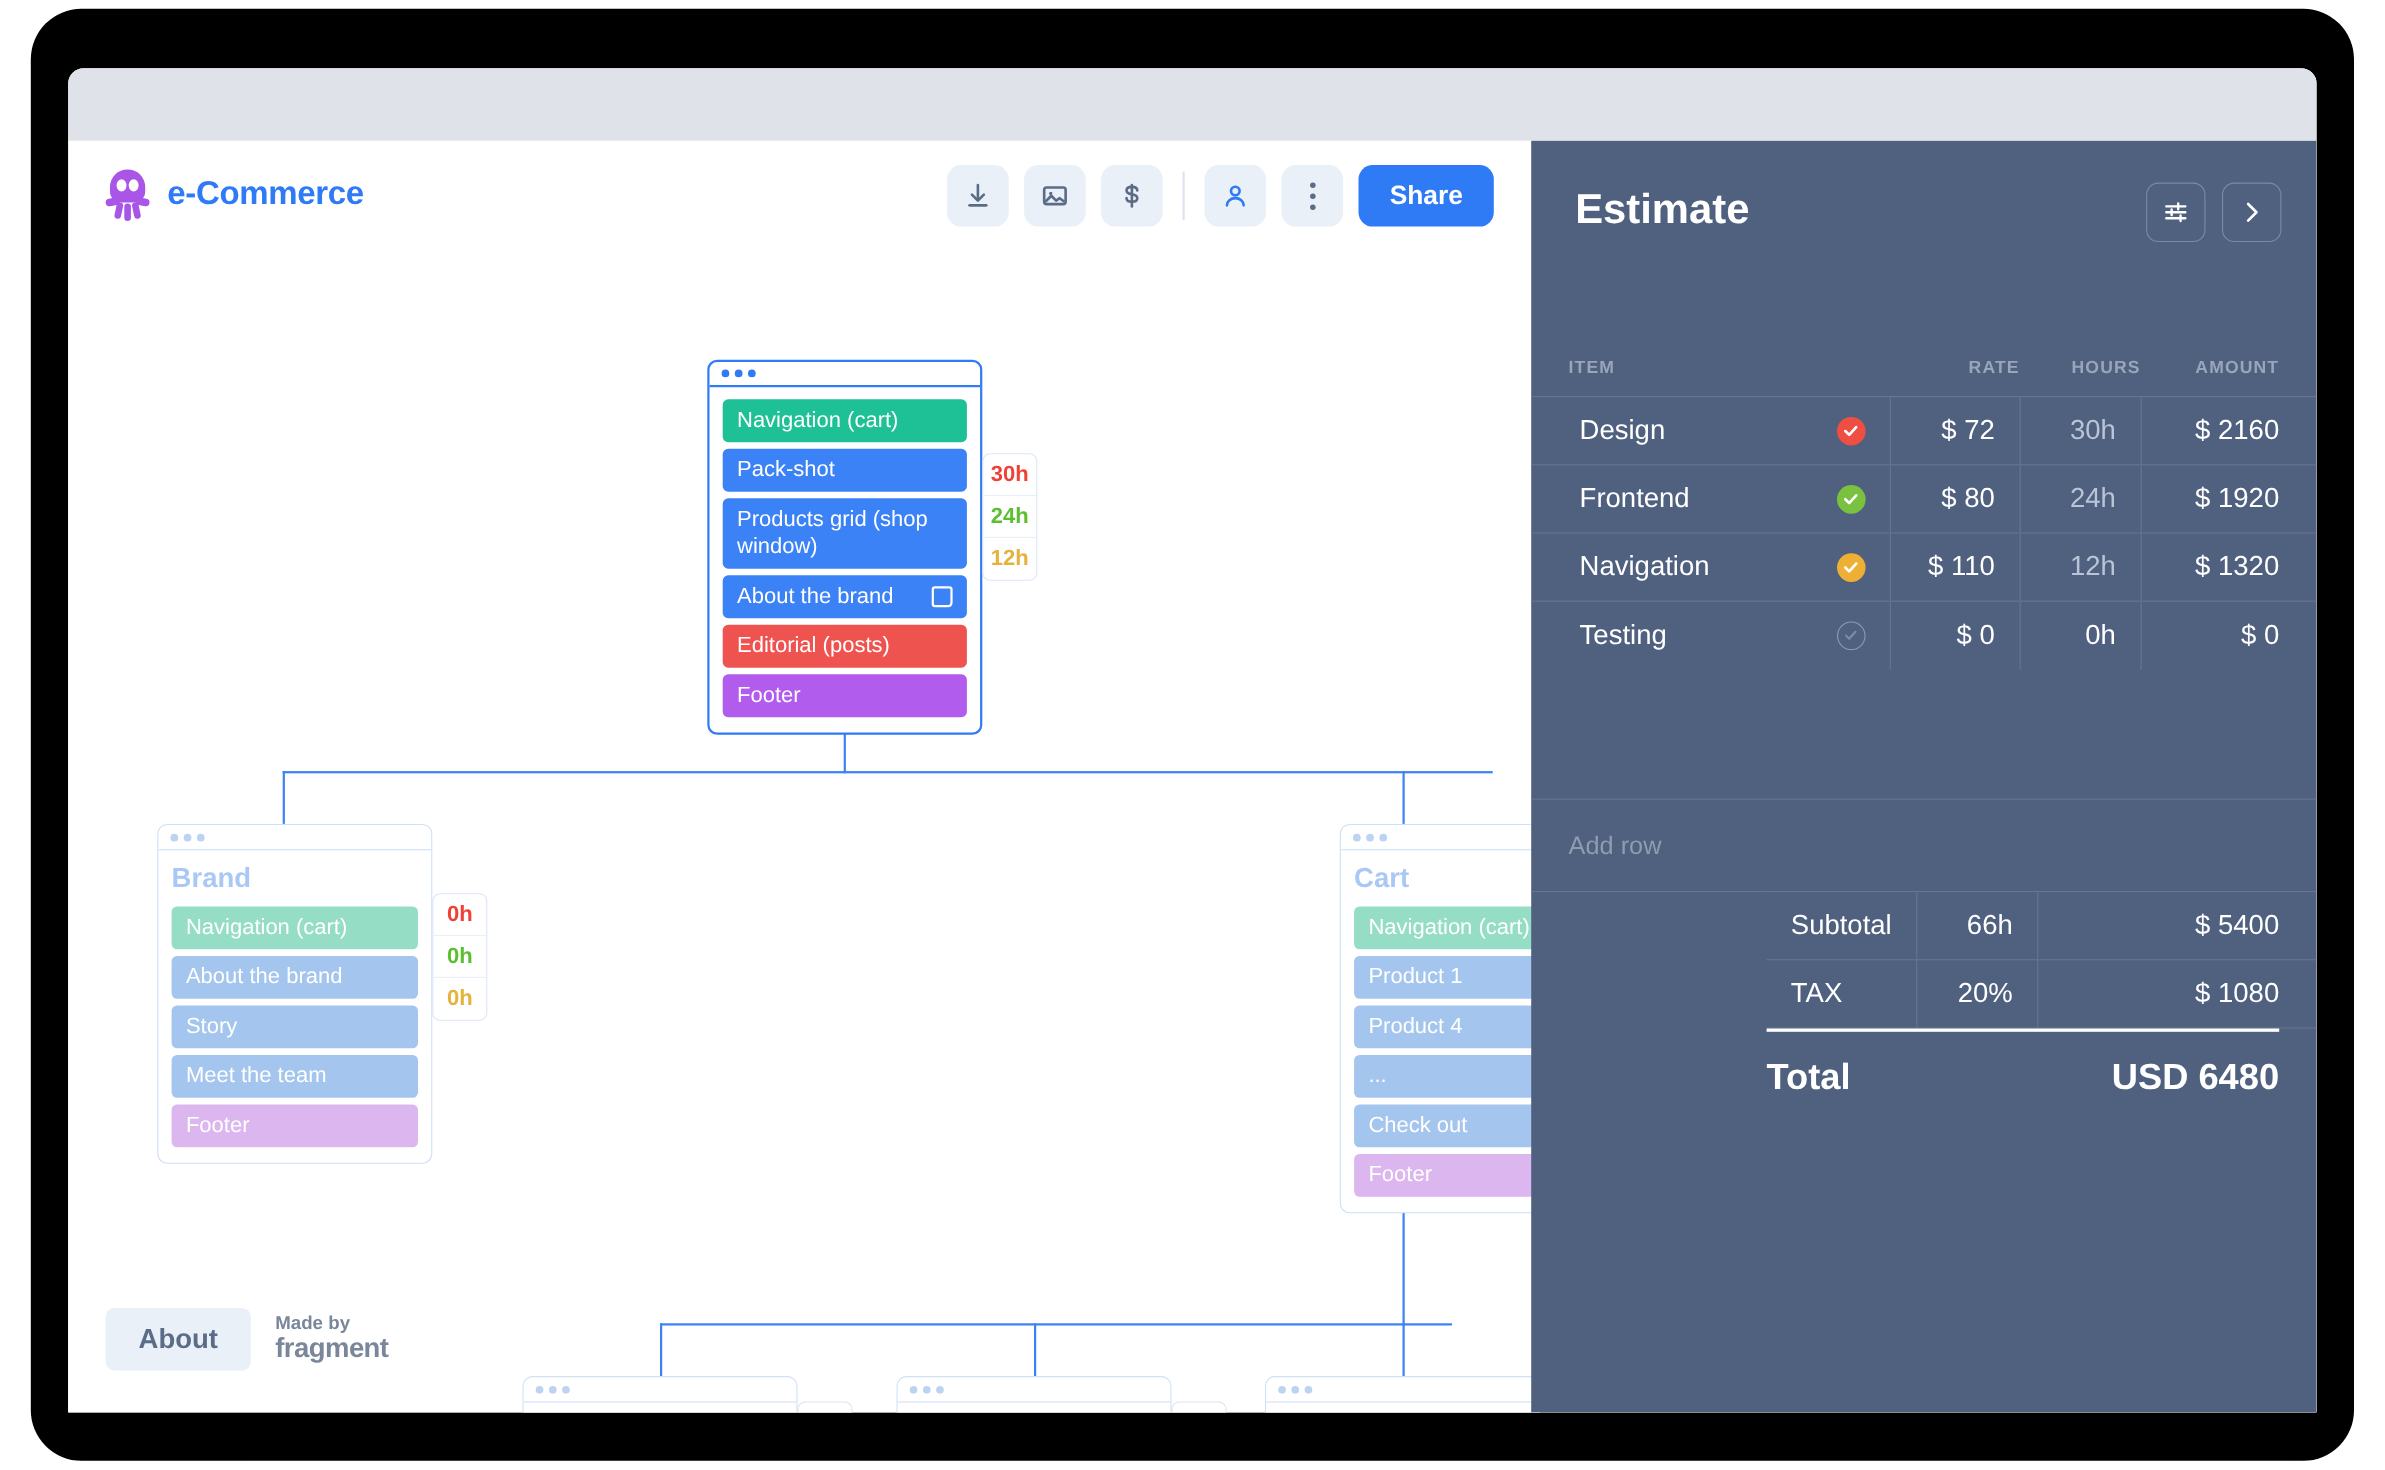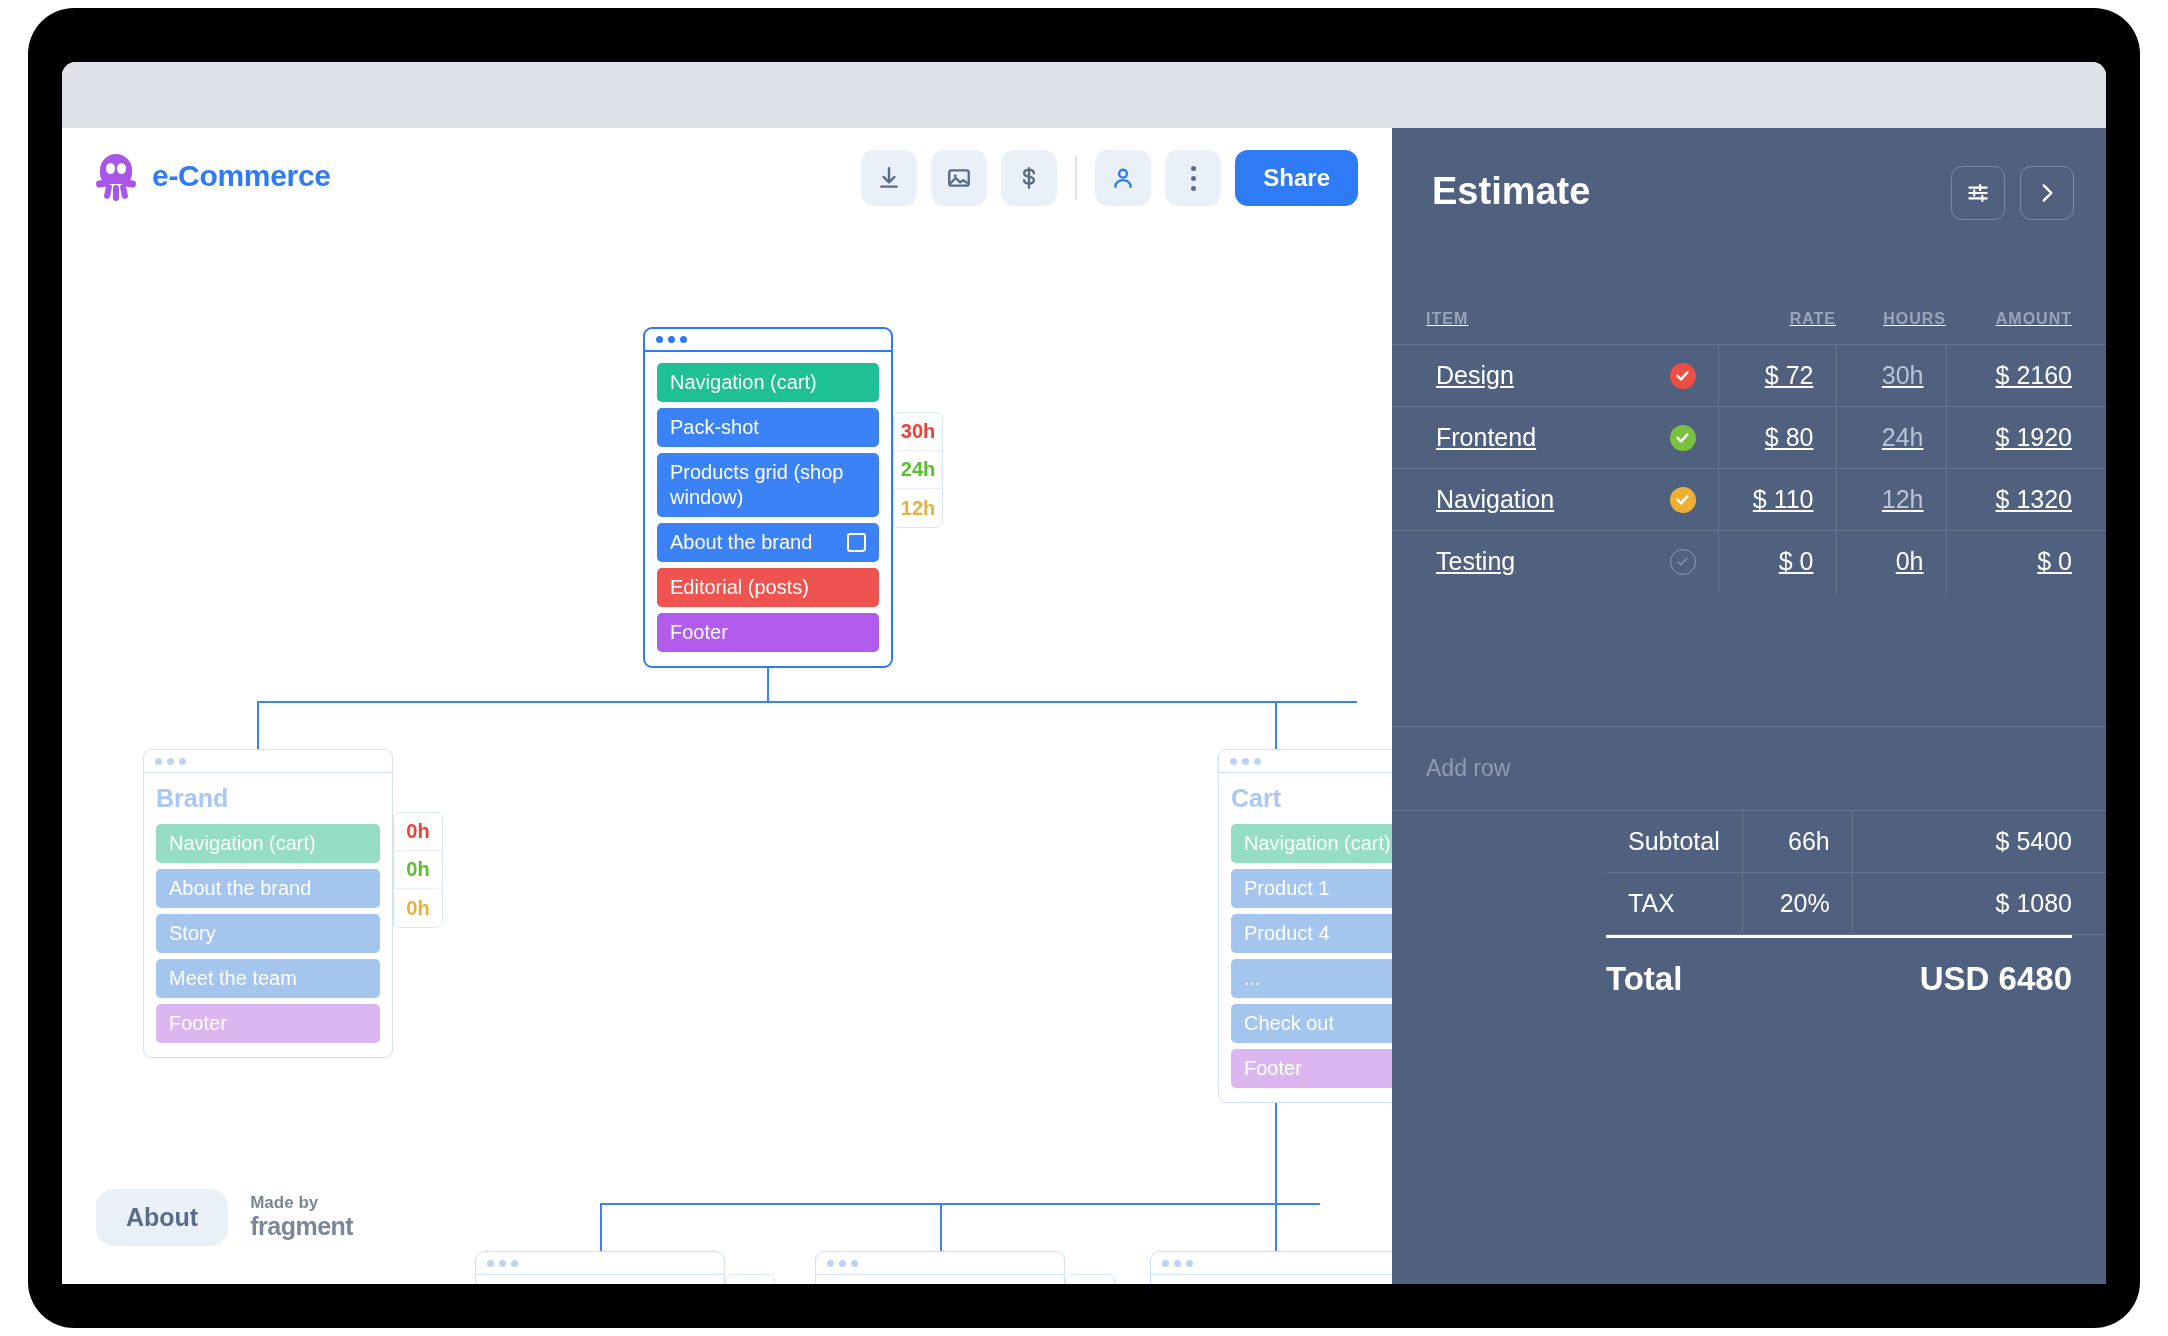--- a/index.html
+++ b/index.html
@@ -114,41 +114,41 @@
   }
   .hours div:last-child { border-bottom:none; }
   .h-red { color:#ef4136; }
   .h-green { color:#5bbf2e; }
   .h-amber { color:#e5b23c; }
 
   
   #about-area { position:absolute; left:34px; bottom:38px; display:flex; align-items:center; gap:22px;}
   #about-btn {
     background:#eaf0f8; color:#5a6c86; font-size:25px; font-weight:bold;
-    padding:14px 30px; border-radius:18px;
+    padding:14px 30px; border-radius:8px;
   }
   #madeby { line-height:1.1; color:#7a8699; }
   #madeby .m1 { font-size:17px; font-weight:bold;}
   #madeby .m2 { font-size:25px; font-weight:bold; letter-spacing:-0.5px;}
 
   
   #panel {
     position:absolute; right:0; top:0; width:714px; height:1156px;
     background:#50617f; color:#fff;
   }
   #panel-head { position:absolute; left:0; top:0; width:100%; height:160px;}
   #panel-title { position:absolute; left:40px; top:42px; font-size:38px; font-weight:bold;}
   #panel-btns { position:absolute; right:32px; top:38px; display:flex; gap:15px;}
   .pbtn {
     width:54px; height:54px; border:1.5px solid #7b8aa5; border-radius:11px;
     display:flex; align-items:center; justify-content:center; color:#fff;
   }
 
   table { border-collapse:collapse; width:100%; }
-  #est-table { position:absolute; left:0; top:182px; width:100%;text-decoration:underline; }
+  #est-table { position:absolute; left:0; top:198px; width:100%; }
   #est-table th {
     font-size:16px; font-weight:bold; color:#98a5bb; letter-spacing:1px;
     text-align:right; padding:0 0 16px 0;
   }
   #est-table th.item { text-align:left; padding-left:34px; }
   #est-table td {
     border-top:1.5px solid #67768f; border-right:1.5px solid #67768f;
     height:62px; font-size:25px; text-align:right; padding-right:22px;
     white-space:nowrap;
   }

